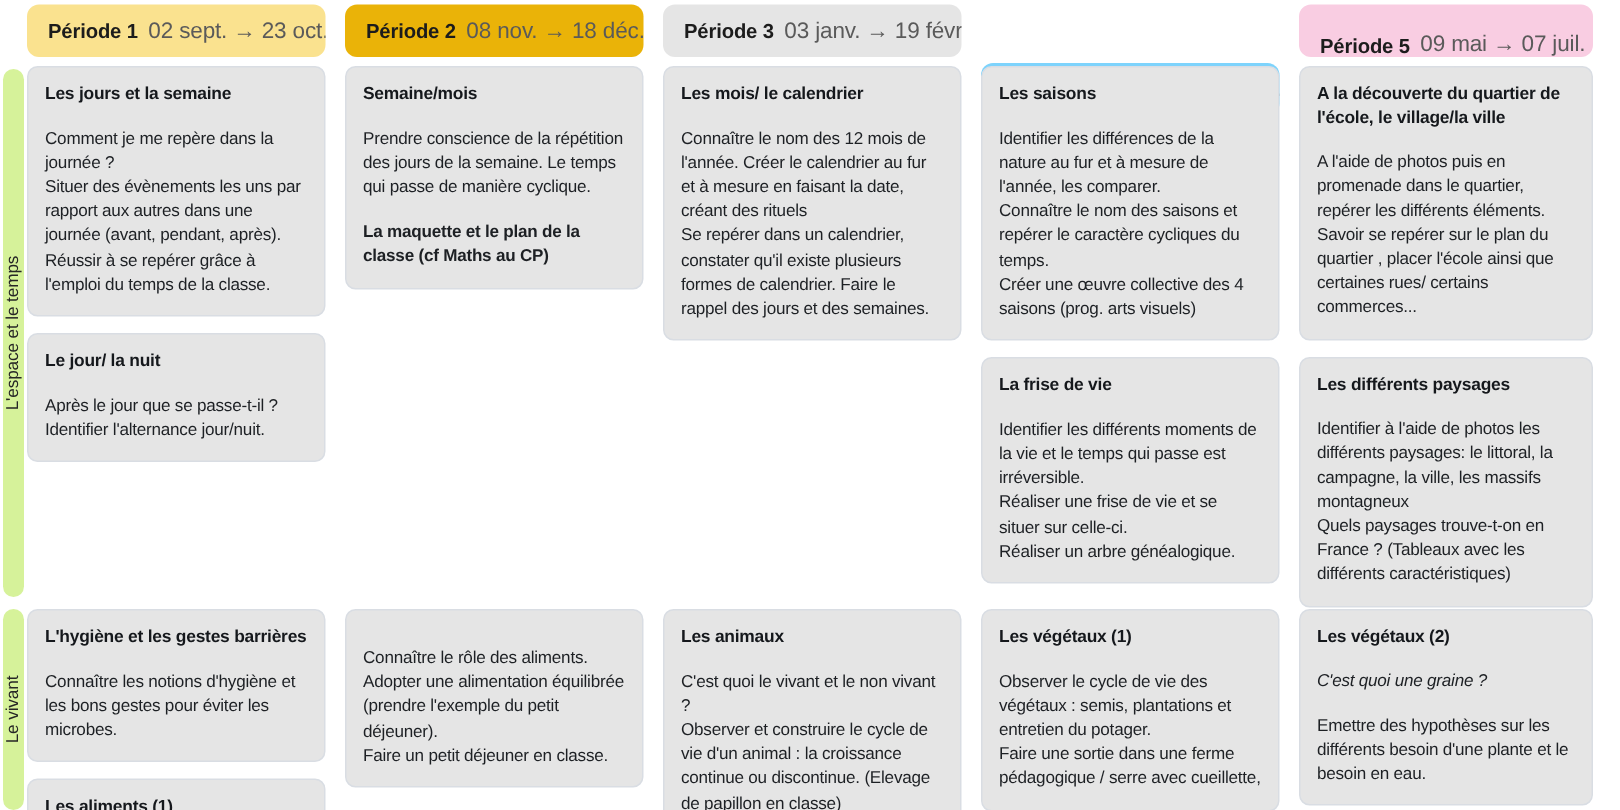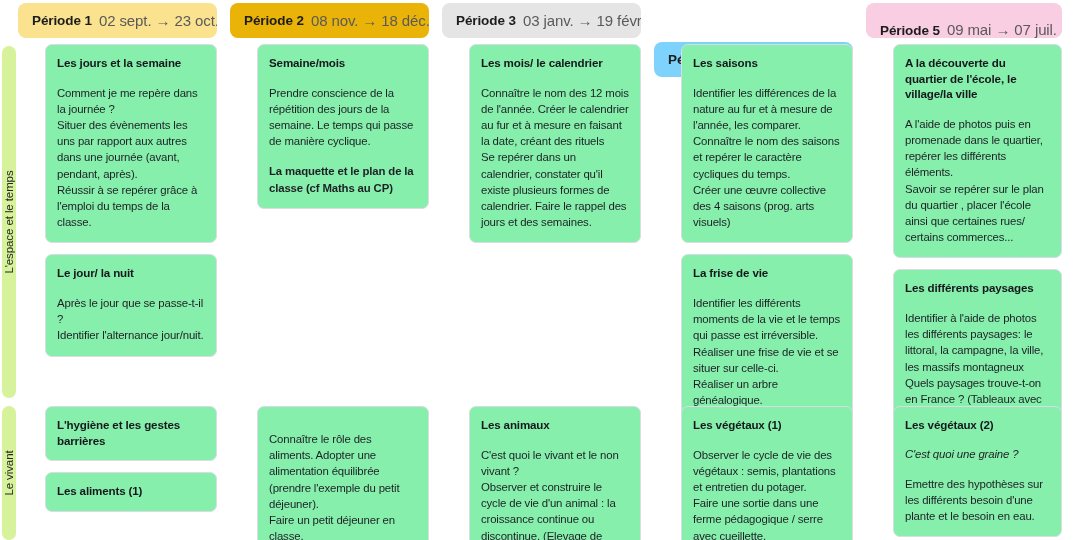--- a/index.html
+++ b/index.html
@@ -75,26 +75,25 @@
     position: absolute;
     top: 44px; left: 18px;
     width: 1062px;
     display: flex;
     gap: 13px;
   }
   .column { width: 199px; display: flex; flex-direction: column; }
   .column.c5 { width: 196px; }
 
   .card {
-    background: #86efac;
+    background: #e5e5e5;
     border: 1px solid #d9dde3;
     border-radius: 7px;
     padding: 10px 11px 12px 11px;
     margin-bottom: 11px;
-    margin-left: 27px;
   }
   .card-title {
     font-size: 11.6px;
     font-weight: bold;
     color: #15181c;
     line-height: 1.35;
     letter-spacing: -0.15px;
   }
   .card-body {
     font-size: 11.4px;
@@ -212,20 +211,21 @@
 Quels paysages trouve-t-on en France ?  (Tableaux avec les différents caractéristiques)</div>
       </div>
     </div>
   </div>
 
   <div class="group2">
 
     <div class="column">
       <div class="card">
         <div class="card-title">L'hygiène et les gestes barrières</div>
+        <div class="card-body">Connaître les notions d'hygiène et les bons gestes pour éviter les microbes.</div>
       </div>
       <div class="card">
         <div class="card-title">Les aliments (1)</div>
       </div>
     </div>
 
     <div class="column">
       <div class="card">
         <div class="card-body">Connaître le rôle des aliments. Adopter une alimentation équilibrée (prendre l'exemple du petit déjeuner).
 Faire un petit déjeuner en classe.</div>

